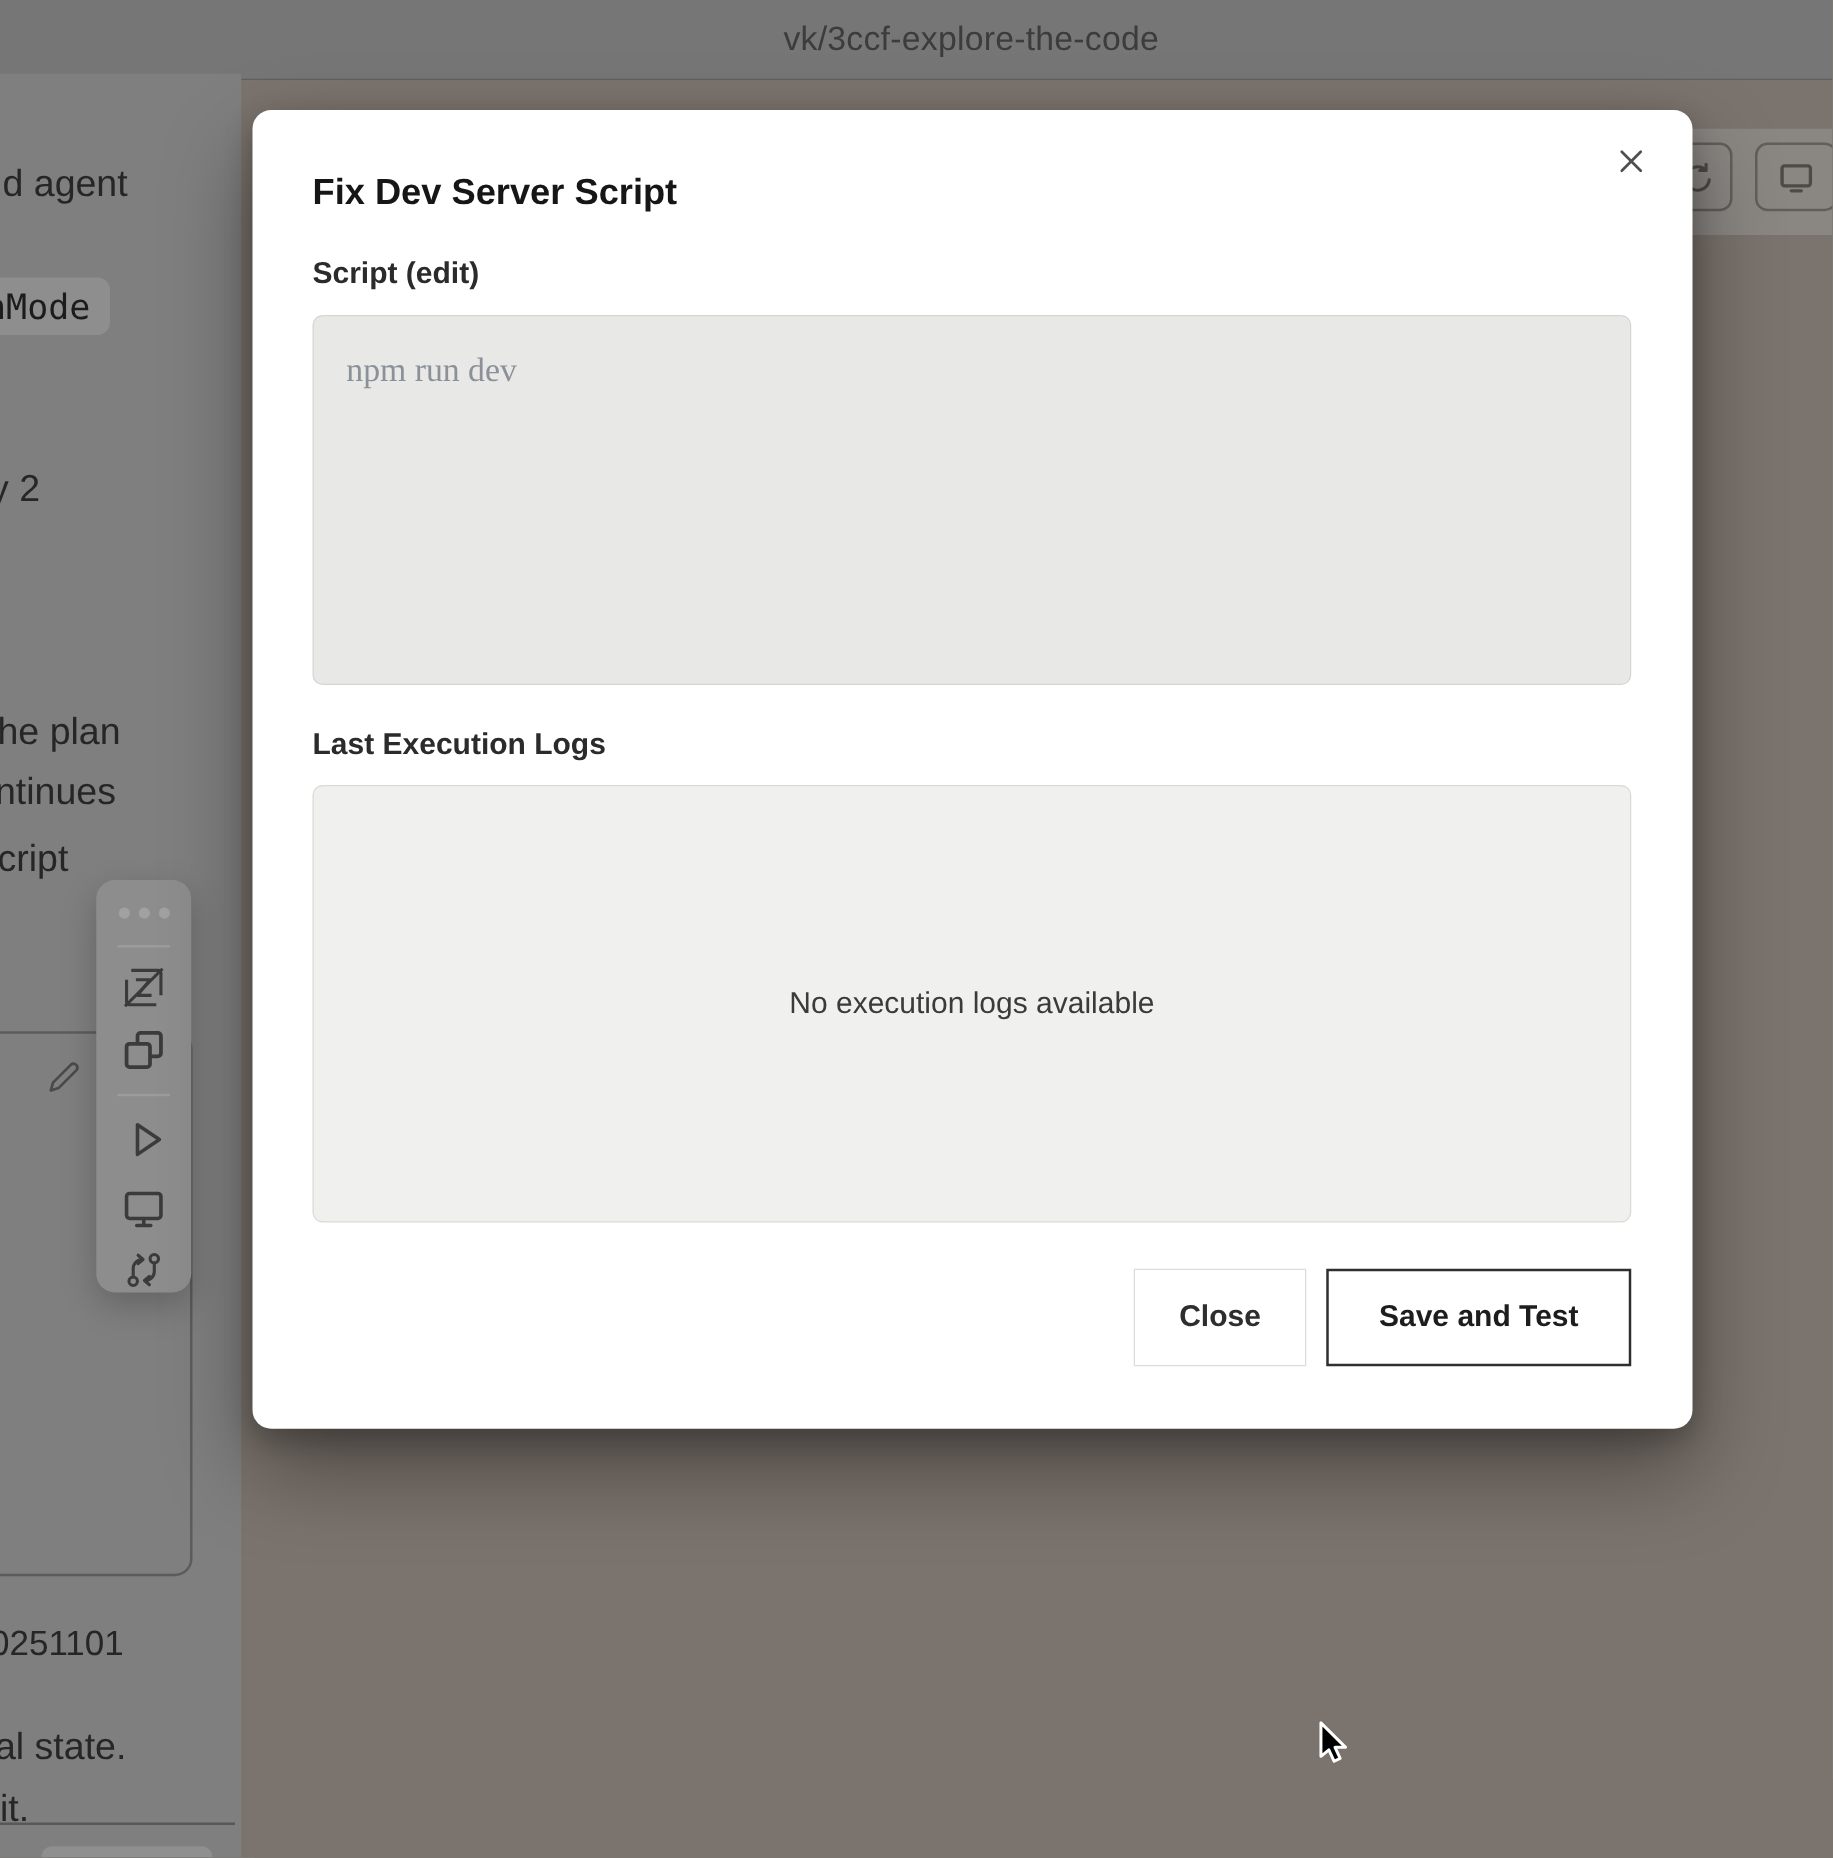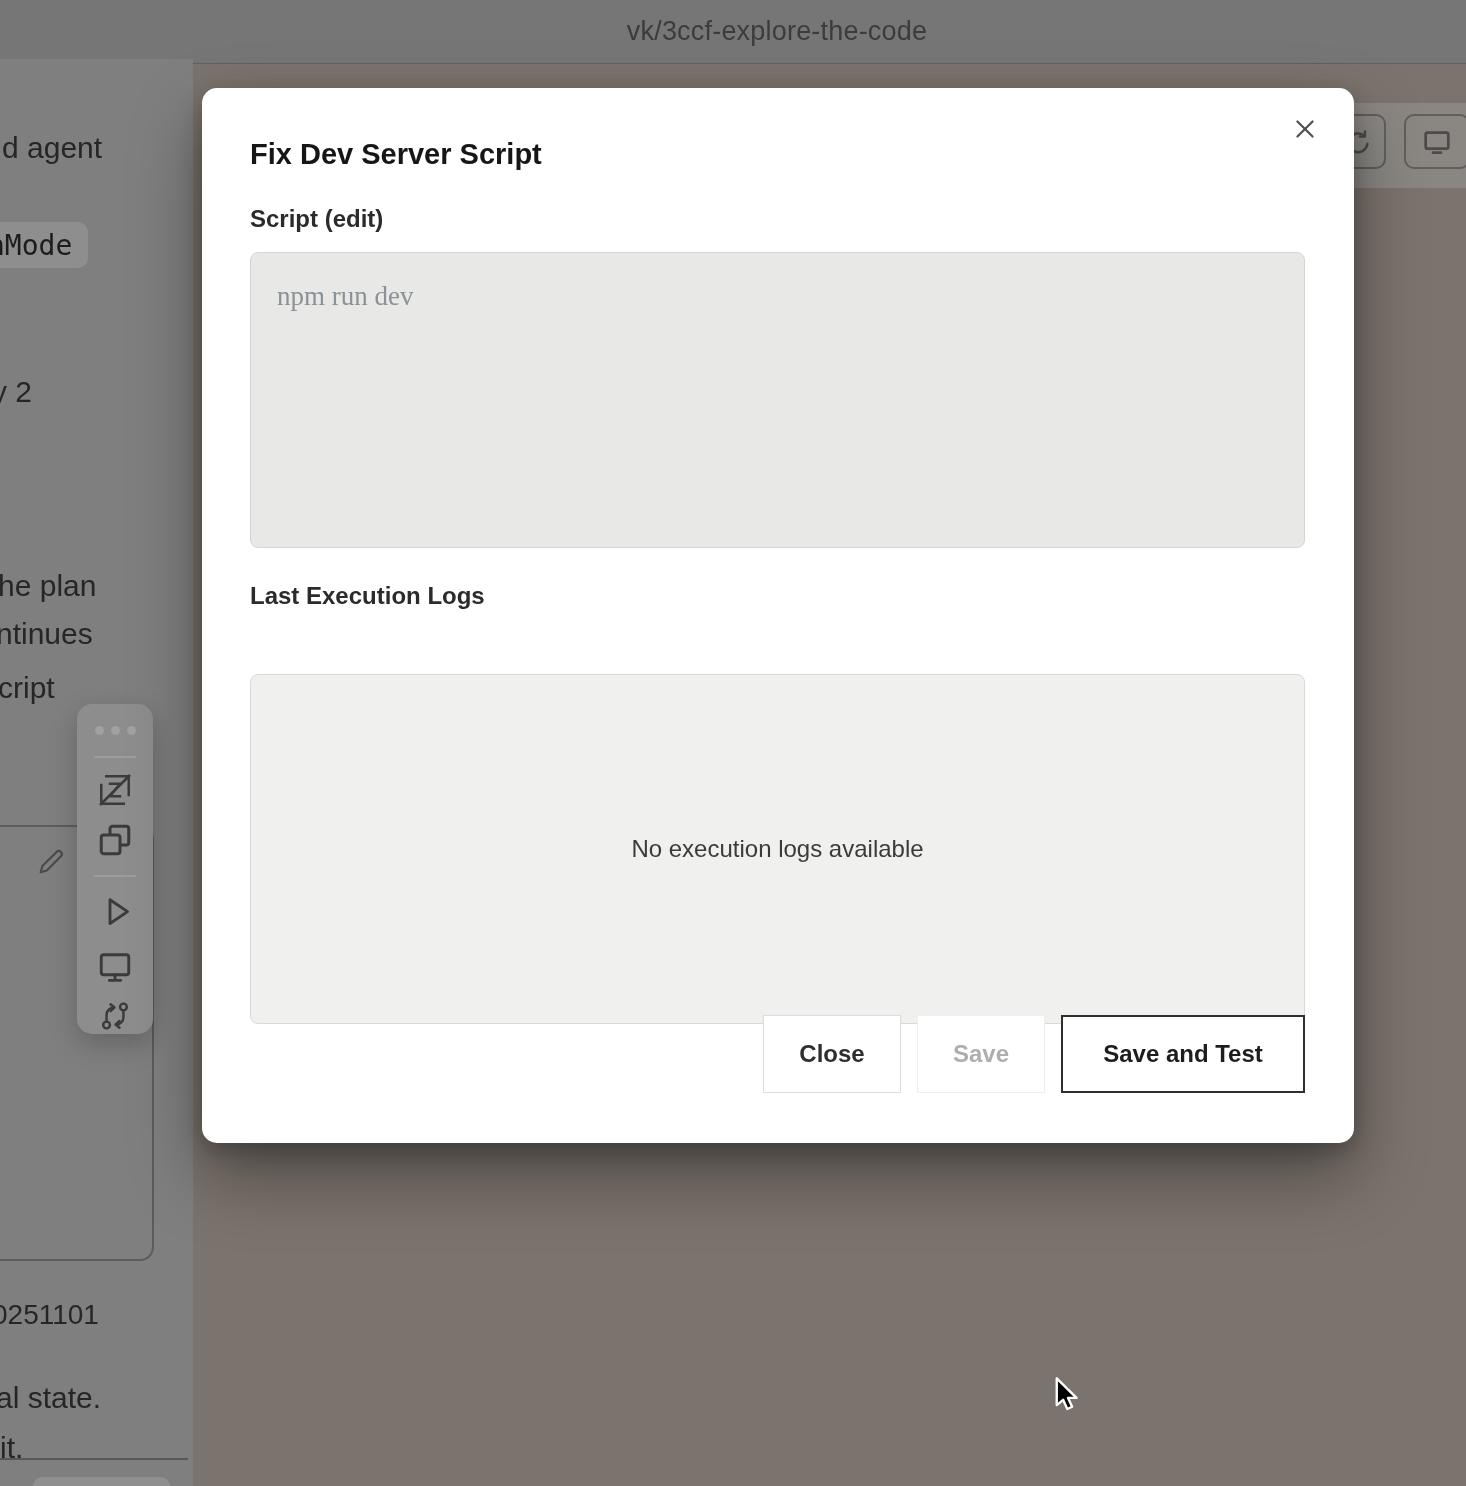--- a/index.html
+++ b/index.html
@@ -105,21 +105,21 @@
   .script-area {
     position:absolute; left:48px; top:164px; width:1055px; height:296px;
     background:#e8e8e6; border:1px solid #d5d5d2; border-radius:8px;
     resize:none; outline:none; padding:28px 26px;
     font-family:Liberation Serif, serif; font-size:27px; color:#44484e;
   }
   .script-area::placeholder { color:#8b9199; opacity:1; }
   .logs-box {
     position:absolute; left:48px; top:540px; width:1055px; height:350px;
     background:#f0f0ee; border:1px solid #d9d9d6; border-radius:8px;
-    display:flex; align-items:center; justify-content:center;margin-top:46px;
+    display:flex; align-items:center; justify-content:center;
   }
   .logs-empty { font-size:24px; color:#3b3b3b; }
   .modal-footer {
     position:absolute; top:927px; right:49px;
     display:flex; gap:16px; align-items:center;
   }
   .btn {
     height:78px; background:#ffffff; font-family:inherit;
     font-size:24px; font-weight:700; cursor:pointer;
     display:flex; align-items:center; justify-content:center;
@@ -238,21 +238,20 @@
     <div class="field-label label-script">Script (edit)</div>
     <textarea class="script-area" placeholder="npm run dev" style=""></textarea>
 
     <div class="field-label label-logs">Last Execution Logs</div>
     <div class="logs-box">
       <span class="logs-empty">No execution logs available</span>
     </div>
 
     <div class="modal-footer">
       <button class="btn btn-close">Close</button>
-      <button class="btn btn-save" disabled="">Save</button>
       <button class="btn btn-save-test">Save and Test</button>
     </div>
   </div>
 
   <div class="cursor">
     <svg width="31" height="37" viewBox="0 0 22 26">
       <path d="M5.5 1.5 L5.5 20.5 L10 16.8 L13 23.3 L16.4 21.7 L13.5 15.4 L19.5 15.4 Z" fill="#000000" stroke="#ffffff" stroke-width="1.7" stroke-linejoin="round"></path>
     </svg>
   </div>
 

